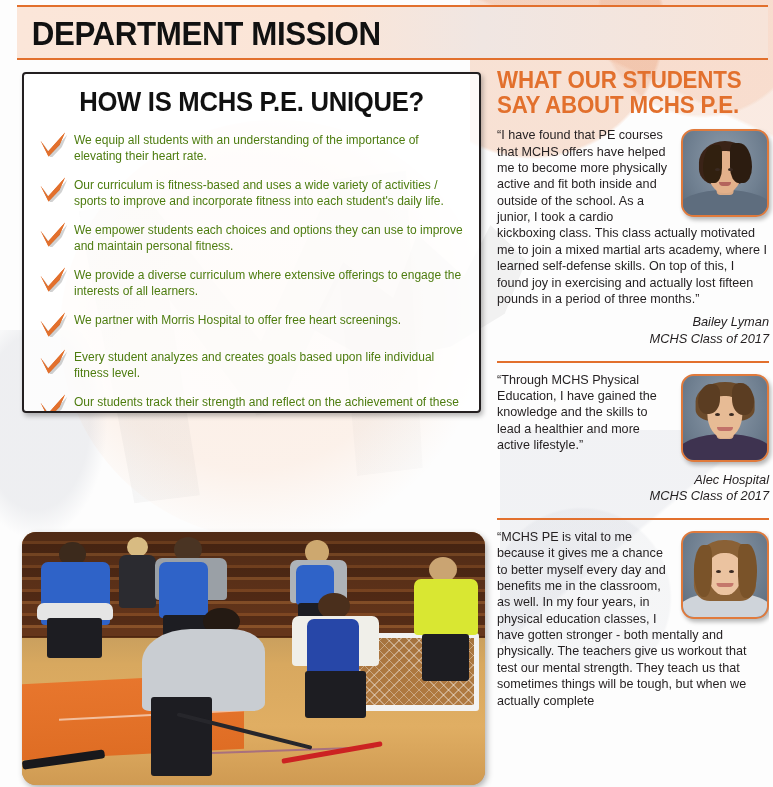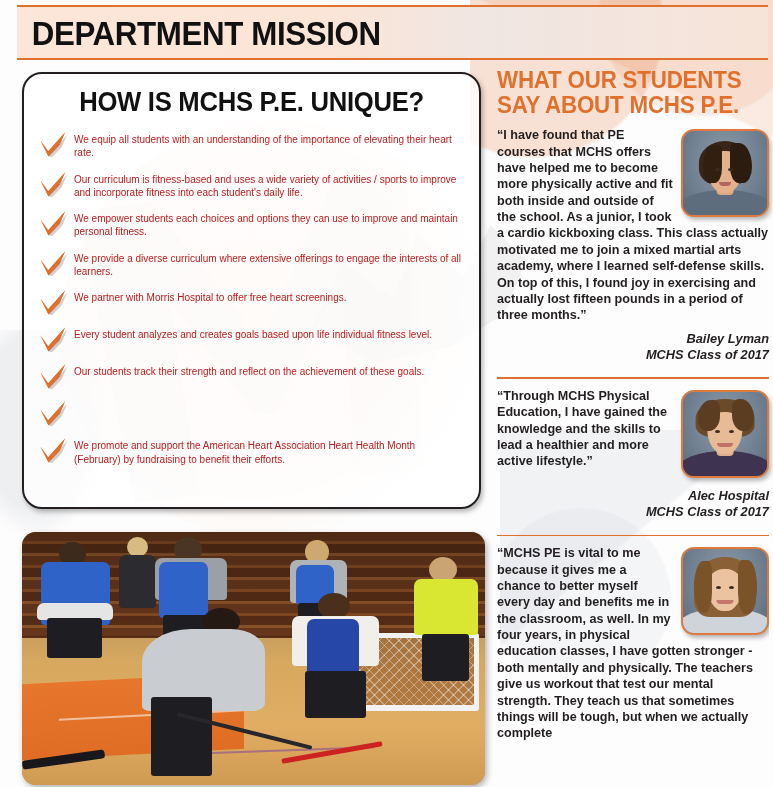--- a/index.html
+++ b/index.html
@@ -108,24 +108,24 @@
     font-size: 13.2px;
     line-height: 1.32;
     color: #231f20;
     padding: 0 8px 0 22px;
   }
 
   
   .card {
     position: absolute;
     left: 22px; top: 72px;
-    width: 459px; height: 437px;
+    width: 459px; height: 341px;
     background: rgba(255,255,255,0.80);
     border: 2px solid #231f20;
-    border-radius: 20px;
+    border-radius: 4px;
     z-index: 2;
     box-shadow: 2px 3px 5px rgba(0,0,0,0.28);
     overflow: hidden;
   }
   .card-title {
     text-align: center;
     font-family: "Liberation Sans Narrow", "Liberation Sans", sans-serif;
     font-weight: 700;
     font-size: 27px;
     letter-spacing: -0.3px;
@@ -145,23 +145,23 @@
     margin-bottom: 10px;
   }
   .check {
     flex: 0 0 34px;
     height: 26px;
     margin-top: 1px;
     position: relative;
   }
   .check svg { display: block; }
   .bullet-text {
-    font-size: 10px;
+    font-size: 12px;
     line-height: 1.33;
-    color: #b91c1c;
+    color: #4d7c0f;
     padding-top: 3px;
     padding-left: 2px;
   }
 
   
   .gym-photo {
     position: absolute;
     left: 22px; top: 532px;
     width: 463px; height: 253px;
     border-radius: 14px;
@@ -237,21 +237,20 @@
     transform: scaleX(0.95);
     transform-origin: left center;
     margin-bottom: 9px;
   }
   .testi {
     position: relative;
     font-size: 12.6px;
     line-height: 1.30;
     color: #231f20;
     padding-bottom: 6px;
-    font-weight: bold;
   }
   .testi-photo {
     float: right;
     width: 88px; height: 88px;
     margin: 2px 0 3px 8px;
     border: 2.5px solid #e07a3c;
     border-radius: 13px;
     overflow: hidden;
     position: relative;
     background: #7d8b9c;

